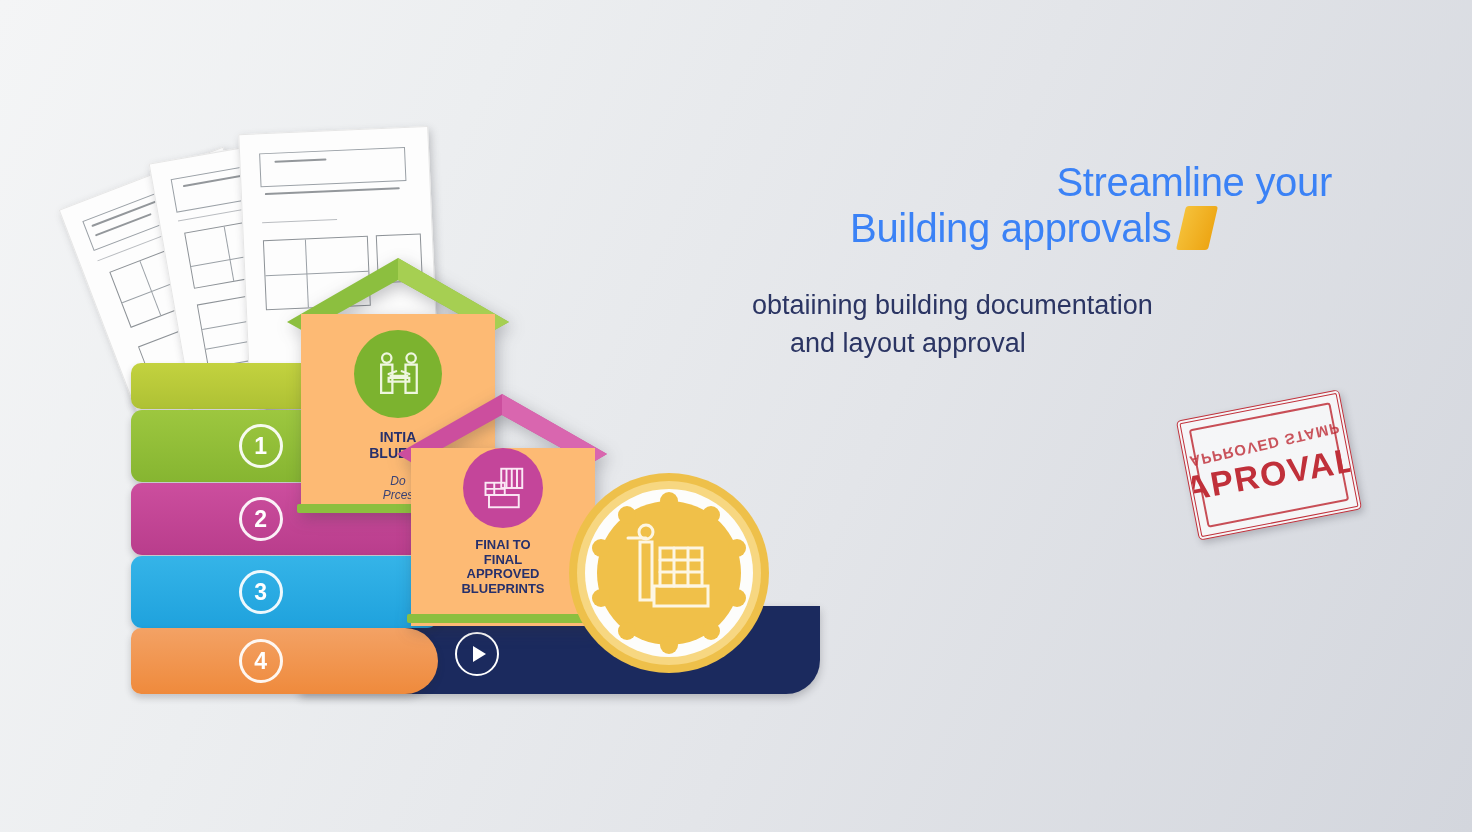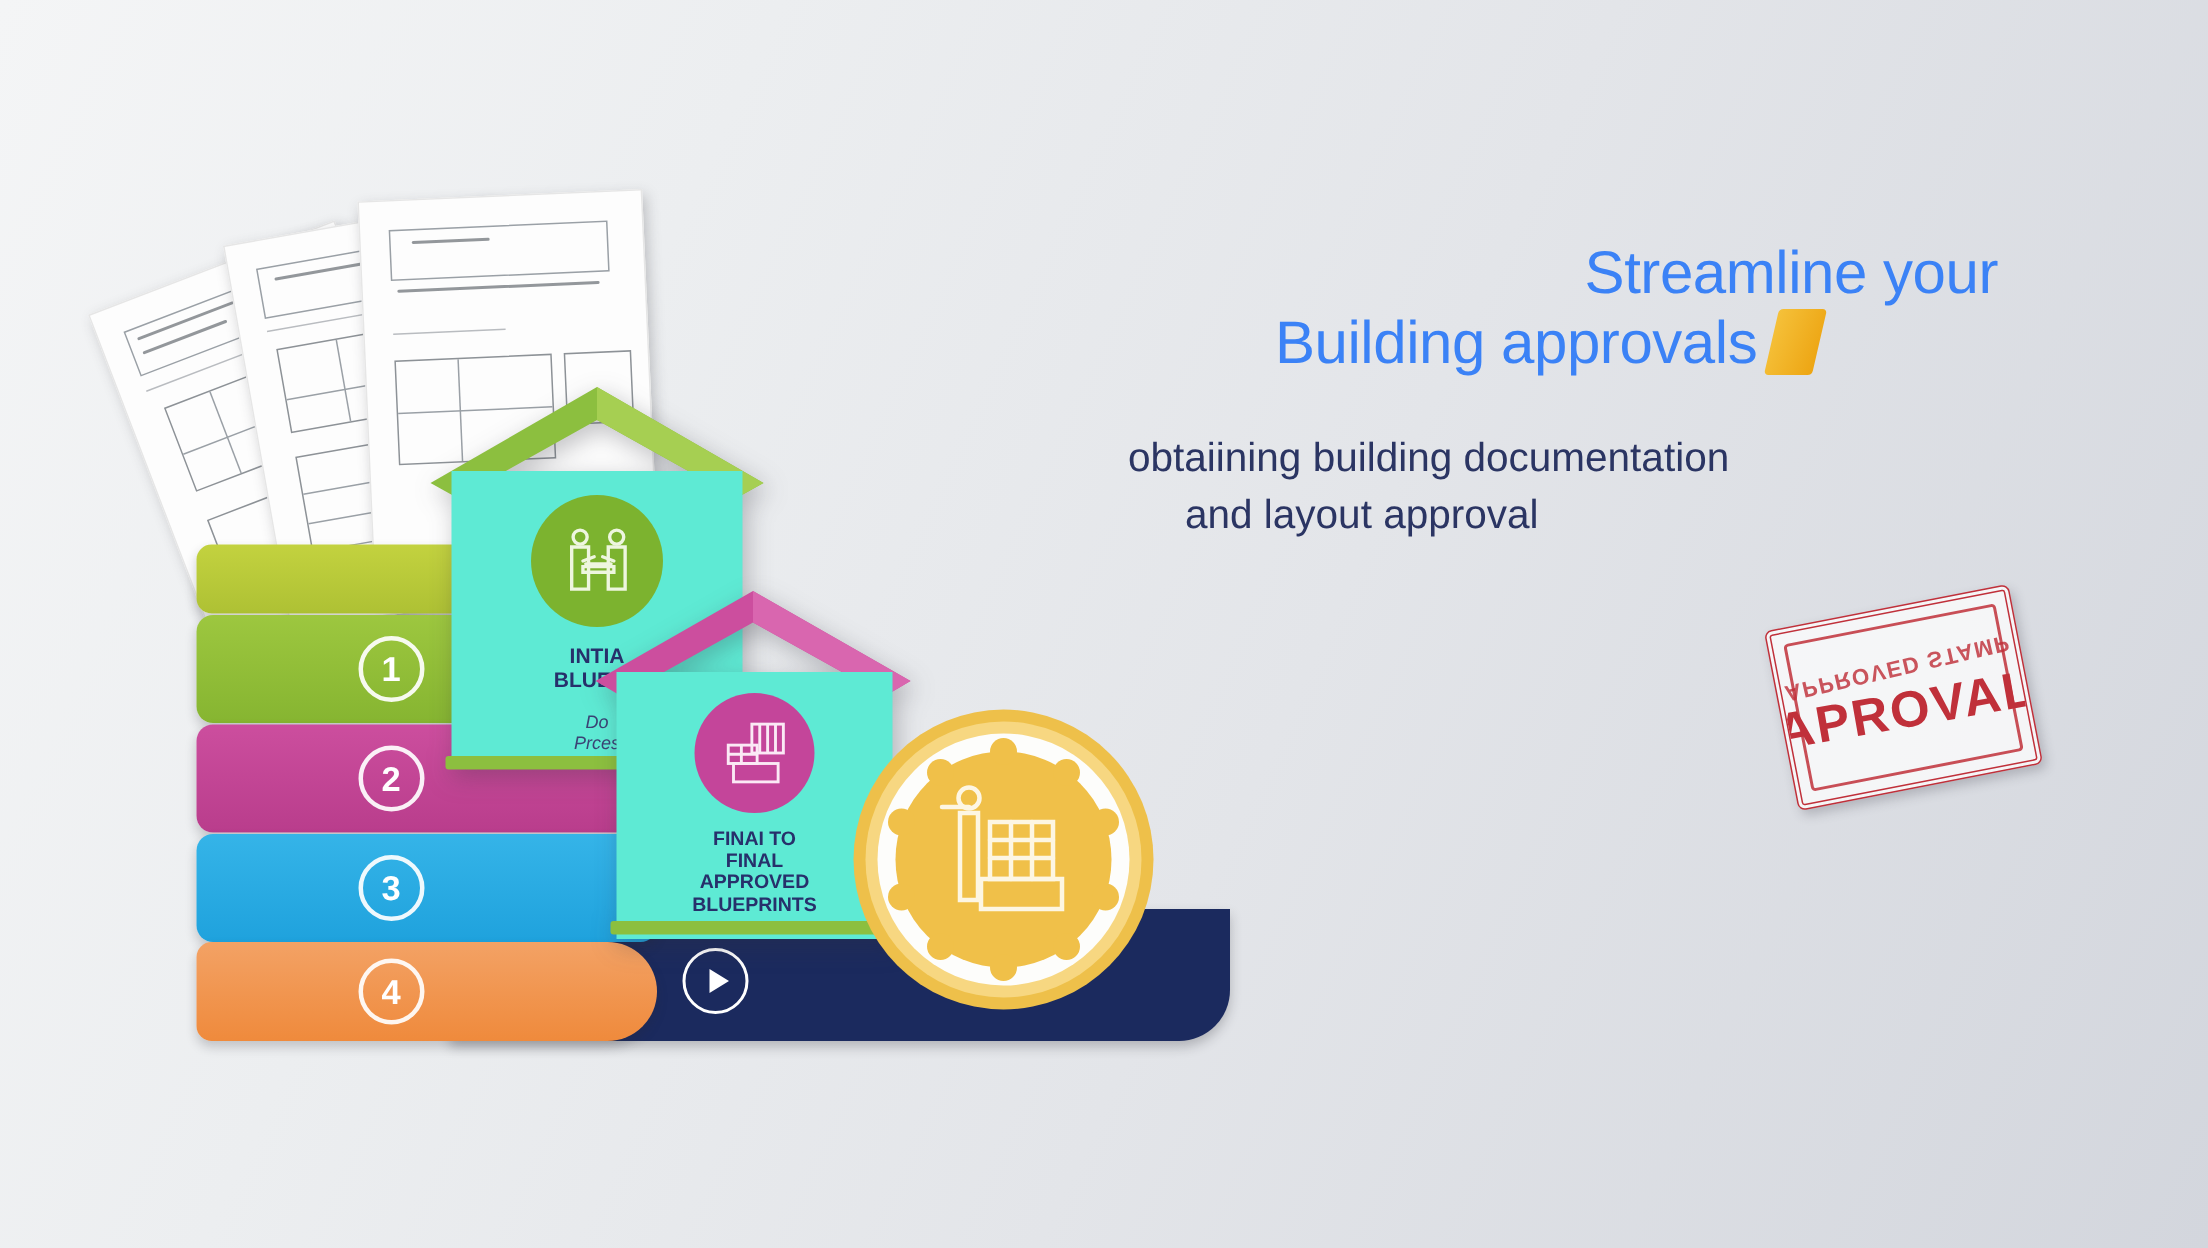--- a/index.html
+++ b/index.html
@@ -76,21 +76,21 @@
     display:flex; align-items:center;
   }
   .ybanner span {
     margin-left:170px; color:#1b2148; font-size:30px; font-weight:700; letter-spacing:.3px;
   }
 
   
   .house { position:absolute; filter:drop-shadow(3px 5px 8px rgba(50,50,60,.3)); }
   .roof { position:absolute; top:0; left:0; width:100%; height:76px; }
   .hbody {
-    position:absolute; left:18px; top:58px; background:#5eead4;
+    position:absolute; left:18px; top:58px; background:#fdba74;
     display:flex; flex-direction:column; align-items:center;
   }
   .hicon { border-radius:50%; display:flex; align-items:center; justify-content:center; }
   .htitle { color:#27306b; font-weight:700; text-align:center; line-height:1.12; }
   .hsub { color:#3b4375; text-align:center; line-height:1.15; }
   .hbase { position:absolute; left:14px; background:#8cbf3f; border-radius:2px; }
 
   .houseA { left:283px; top:256px; width:230px; height:270px; z-index:6; }
   .houseB { left:393px; top:390px; width:218px; height:240px; z-index:8; }
 
@@ -228,21 +228,21 @@
       </div>
     </div>
     <div class="hbase" style="top:248px;width:202px;height:9px;"></div>
   </div>
 
   <div class="house houseB">
     <svg class="roof" viewBox="0 0 218 72">
       <path d="M109 2 L214 62 L197 72 L109 23 L21 72 L4 62 Z" fill="#cc4e9e"></path>
       <path d="M109 2 L214 62 L197 72 L109 23 Z" fill="#d966af"></path>
     </svg>
-    <div class="hbody" style="width:184px;height:178px;padding-top:14px;">
+    <div class="hbody" style="width:184px;height:178px;">
       <div class="hicon" style="width:80px;height:80px;background:#c4459a;">
         <svg viewBox="0 0 64 64" width="56" height="56">
           <g stroke="#fbe9f5" stroke-width="2.2" fill="none">
             <rect x="30" y="10" width="24" height="22"></rect>
             <path d="M36 10 v22 M42 10 v22 M48 10 v22"></path>
             <rect x="12" y="26" width="22" height="14"></rect>
             <rect x="16" y="40" width="34" height="14"></rect>
             <path d="M12 33 h22 M22 26 v14"></path>
           </g>
         </svg>

